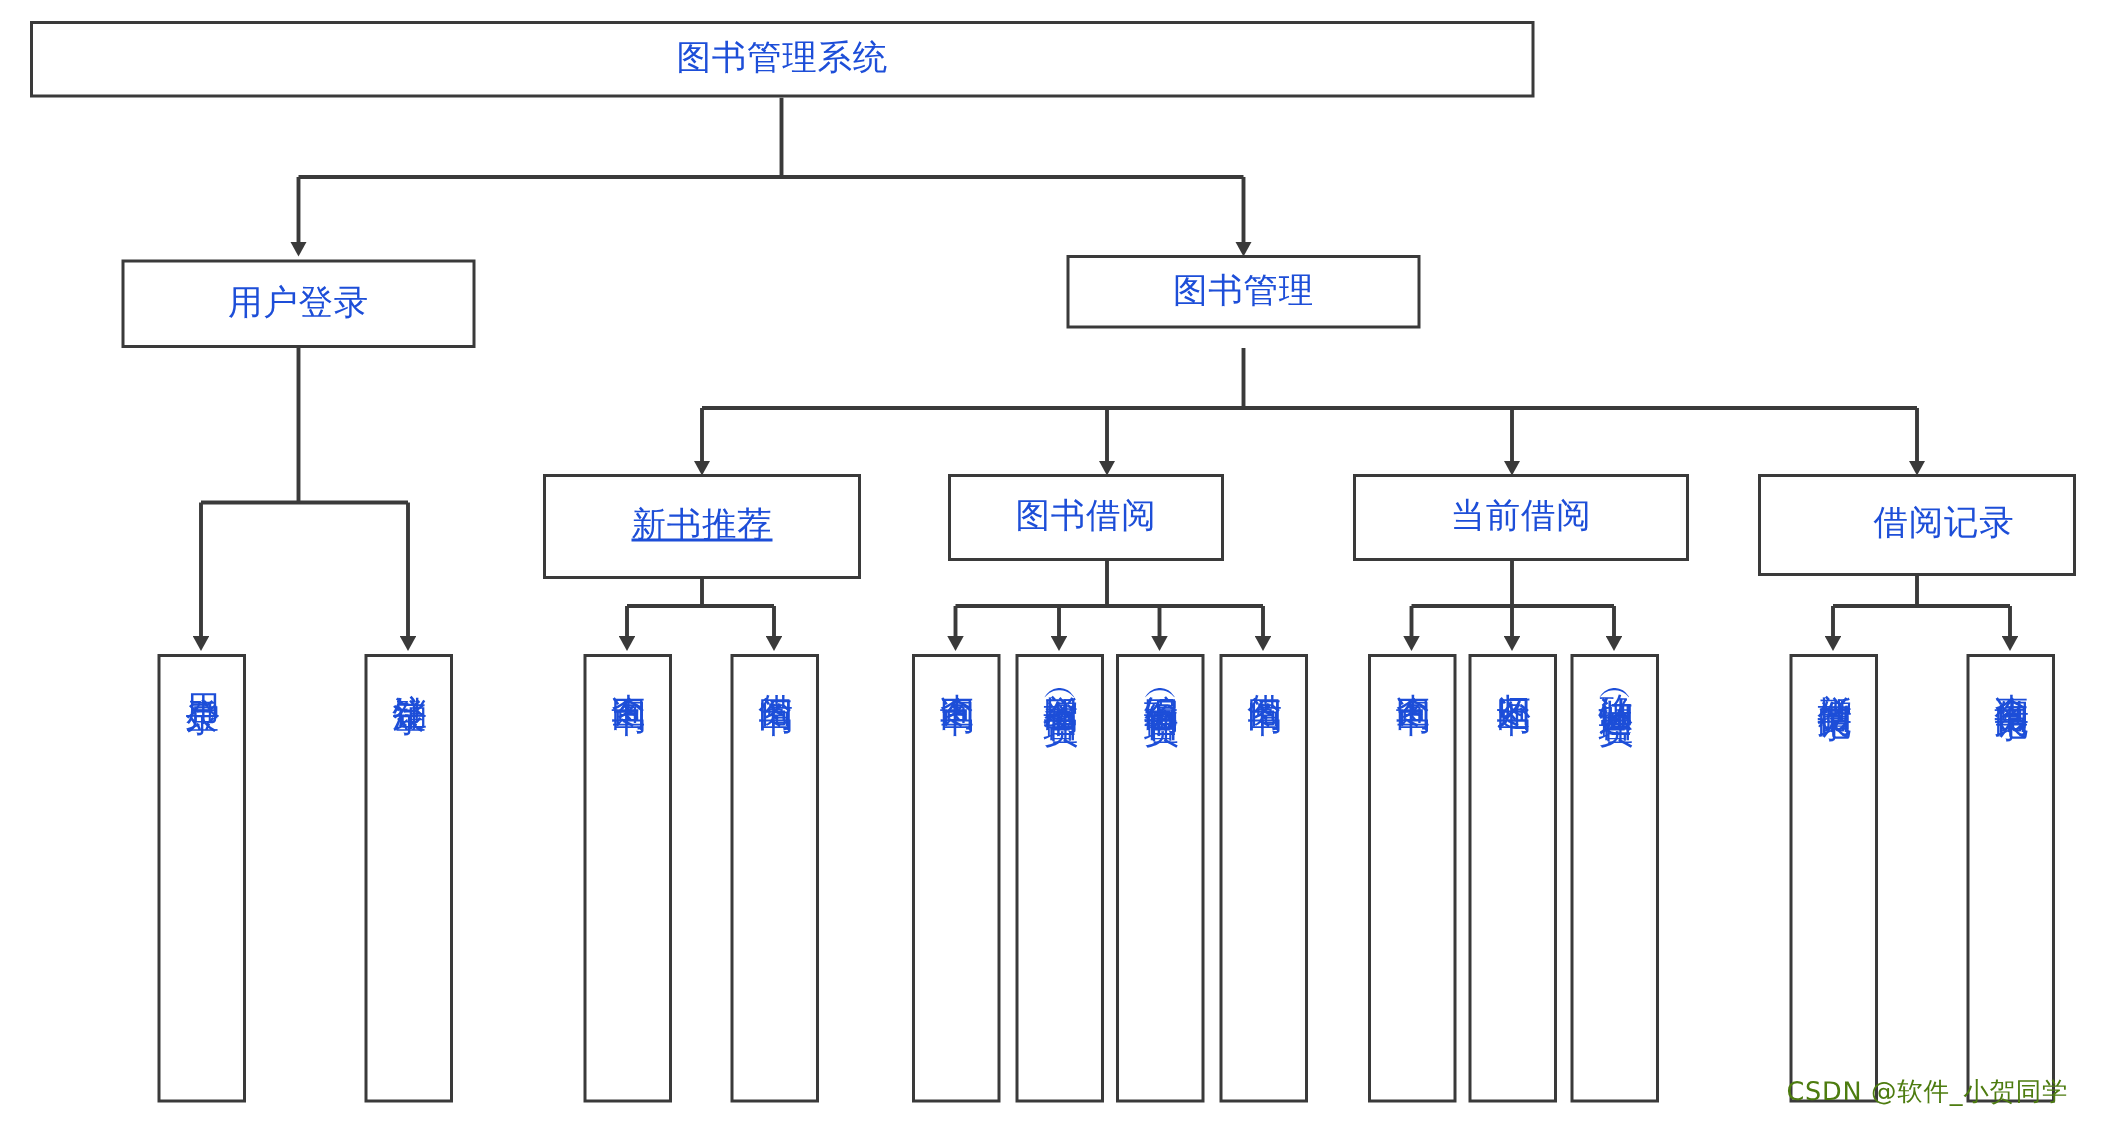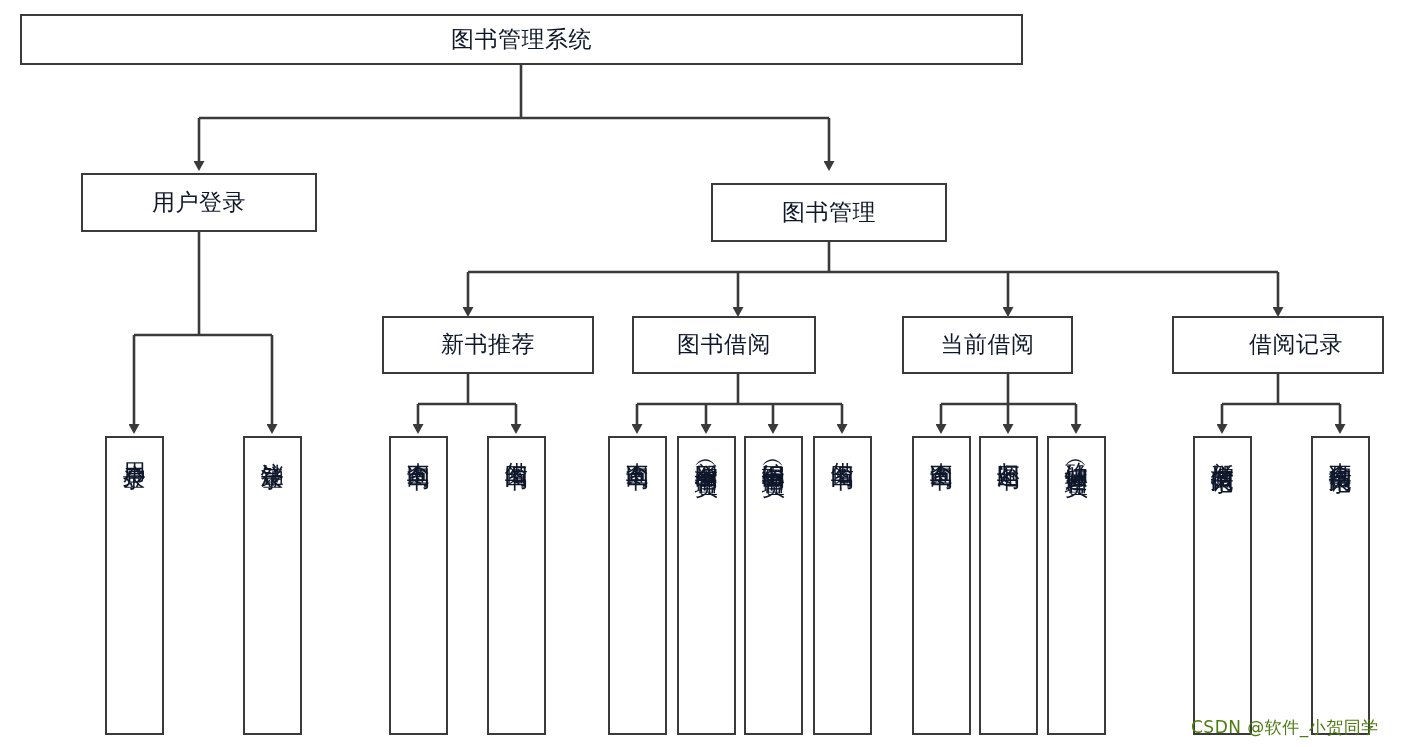--- a/index.html
+++ b/index.html
@@ -26,21 +26,21 @@
     pointer-events: none;
   }
   .node {
     position: absolute;
     box-sizing: border-box;
     background: #ffffff;
     border: 2px solid #3a3a3a;
     display: flex;
     align-items: center;
     justify-content: center;
-    color: #0f172a;
+    color: #1d4ed8;
   }
   .node.horiz {
     font-size: 23px;
     letter-spacing: 0.5px;
     line-height: 1.1;
   }
   .node.vert {
     writing-mode: vertical-rl;
     text-orientation: upright;
     font-size: 23px;
@@ -120,34 +120,34 @@
     </g>
   </svg>
 
   <div class="node horiz" style="left:20px; top:14px; width:1003px; height:51px;">
     <span>图书管理系统</span>
   </div>
 
   <div class="node horiz" style="left:81px; top:173px; width:236px; height:59px;">
     <span>用户登录</span>
   </div>
-  <div class="node horiz" style="left:711px; top:183px; width:236px; height:59px;">
+  <div class="node horiz" style="left:711px; top:170px; width:236px; height:49px;">
     <span>图书管理</span>
   </div>
 
-  <div class="node horiz" style="left:382px; top:316px; width:212px; height:58px;">
+  <div class="node horiz" style="left:362px; top:316px; width:212px; height:70px;text-decoration:underline;">
     <span>新书推荐</span>
   </div>
   <div class="node horiz" style="left:632px; top:316px; width:184px; height:58px;">
     <span>图书借阅</span>
   </div>
-  <div class="node horiz" style="left:902px; top:316px; width:171px; height:58px;align-items:center;">
+  <div class="node horiz" style="left:902px; top:316px; width:224px; height:58px;align-items:center;">
     <span>当前借阅</span>
   </div>
-  <div class="node horiz" style="left:1172px; top:316px; width:212px; height:58px;padding-left:36px;">
+  <div class="node horiz" style="left:1172px; top:316px; width:212px; height:68px;padding-left:36px;">
     <span>借阅记录</span>
   </div>
 
   <div class="node vert" style="left:105px; top:436px; width:59px; height:299px;">
     <span class="vlabel">用户登录</span>
   </div>
   <div class="node vert" style="left:243px; top:436px; width:59px; height:299px;">
     <span class="vlabel">注销登录</span>
   </div>
 

